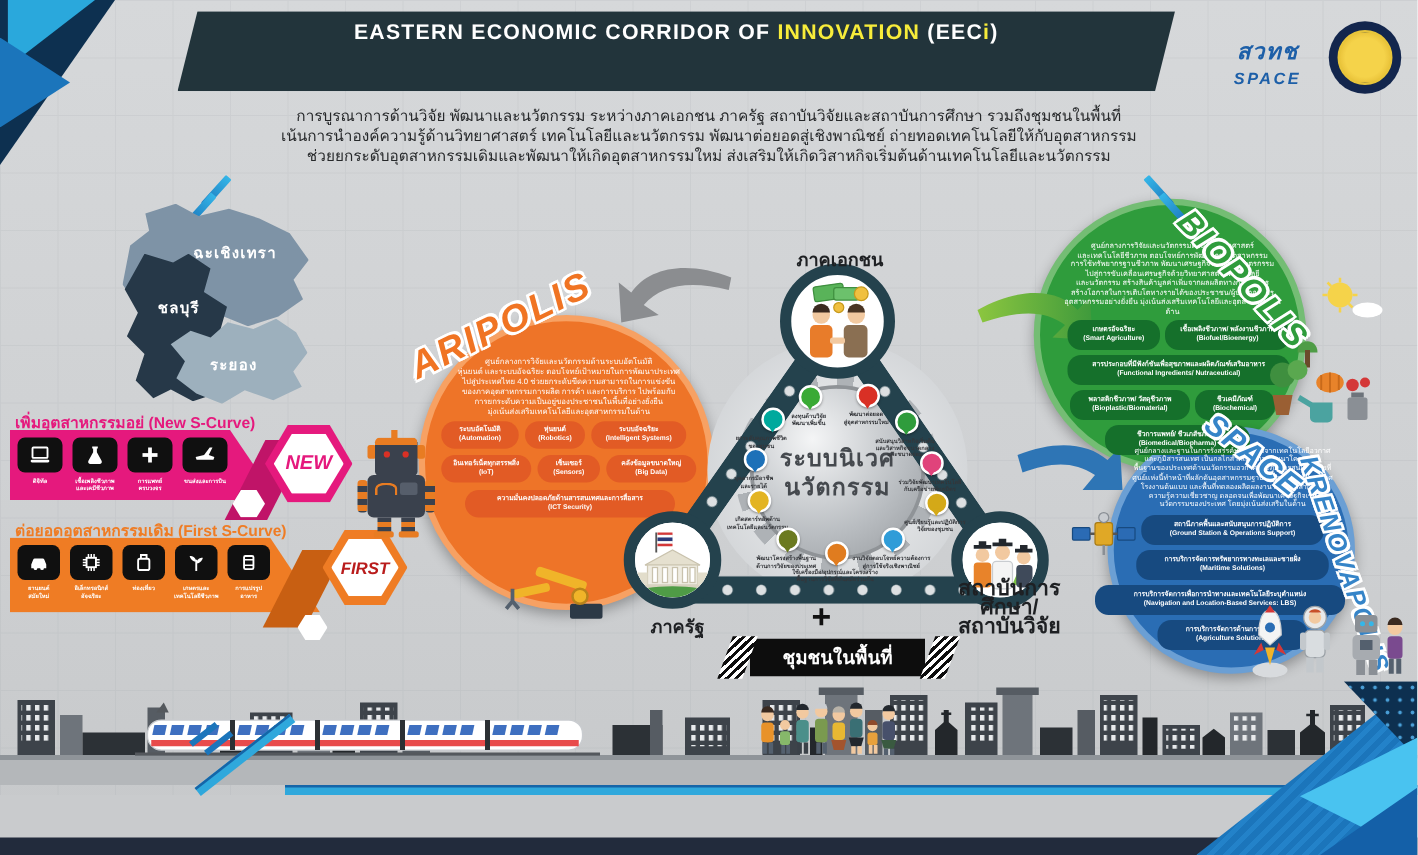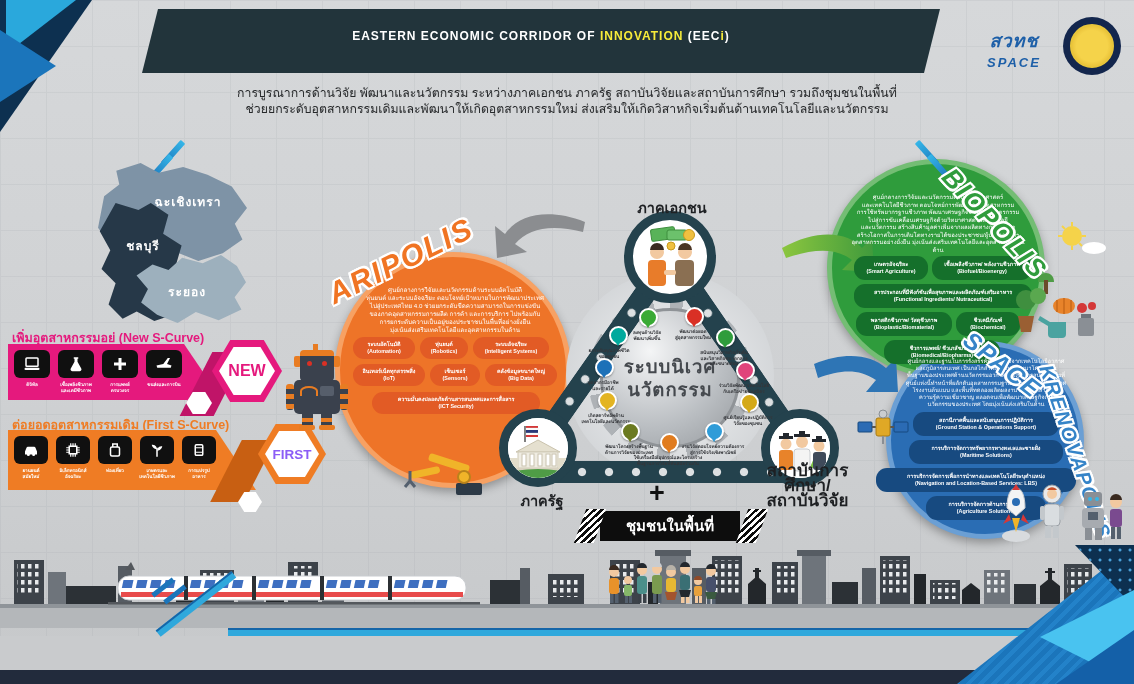--- a/index.html
+++ b/index.html
@@ -8,37 +8,37 @@
        font-family:"Liberation Sans",sans-serif;}
   .abs{position:absolute}
   .pre{white-space:pre-line}
   .circuit{inset:0;opacity:.14;
     background-image:linear-gradient(#9aa0a6 1px,transparent 1px),linear-gradient(90deg,#9aa0a6 1px,transparent 1px);
     background-size:46px 46px;z-index:1}
   
   .header{left:142px;top:9px;width:798px;height:64px;background:#22343b;color:#fff;z-index:9;
     clip-path:polygon(16px 0,100% 0,calc(100% - 16px) 100%,0 100%);text-align:center}
   .title-th{font-size:21px;font-weight:bold;margin-top:7px;letter-spacing:.5px}
-  .title-en{font-size:12px;font-weight:bold;margin-top:20px;letter-spacing:1px}
+  .title-en{font-size:17px;font-weight:bold;margin-top:7px;letter-spacing:1px}
   .yellow{color:#f7ec3a}
   
   .intro{left:210px;top:86px;width:714px;z-index:3;color:#26282a;font-size:12.3px;line-height:15.8px;text-align:center}
   .slash{width:30px;height:6px;background:linear-gradient(90deg,#1b75bb,#35b6e8);transform:rotate(-48deg);border-radius:1px}
   
   .prov{z-index:3;filter:drop-shadow(2px 3px 2px rgba(0,0,0,.25))}
   .provlab{z-index:4;color:#fff;font-weight:bold;font-size:12px;text-align:center;letter-spacing:1px}
   
   .sc-title{z-index:4;font-size:12.5px;font-weight:bold}
   .ribbon{z-index:3}
   .iconbox{position:absolute;background:#101010;border-radius:6px;z-index:4;display:flex;align-items:center;justify-content:center}
   .iconlab{position:absolute;z-index:4;color:#fff;font-size:4.6px;line-height:5.6px;text-align:center;font-weight:bold}
   .hexo{position:absolute;clip-path:polygon(26% 0,74% 0,100% 50%,74% 100%,26% 100%,0 50%);z-index:4}
   .hexin{position:absolute;left:7px;top:7px;right:7px;bottom:7px;background:#fff;
     clip-path:polygon(26% 0,74% 0,100% 50%,74% 100%,26% 100%,0 50%);
-    display:flex;align-items:center;justify-content:center;font-weight:bold;}
+    display:flex;align-items:center;justify-content:center;font-weight:bold;font-style:italic}
   
   .polis{border-radius:50%;z-index:2;box-shadow:0 4px 10px rgba(0,0,0,.3)}
   .polis-desc{position:absolute;color:#fff;text-align:center;z-index:3}
   .pill{position:absolute;border-radius:11px;color:#fff;text-align:center;z-index:3;
     font-size:5.4px;line-height:6.6px;font-weight:bold;display:flex;align-items:center;justify-content:center;white-space:pre-line;padding:1px 2px;box-sizing:border-box}
   .arcname{position:absolute;font-weight:bold;font-style:italic;letter-spacing:2px;z-index:4;
     text-shadow:-2px -2px 0 #fff,2px -2px 0 #fff,-2px 2px 0 #fff,2px 2px 0 #fff,0 -2px 0 #fff,0 2px 0 #fff,-2px 0 0 #fff,2px 0 0 #fff}
   
   .band{position:absolute;height:22px;background:#24424d;z-index:4;border-radius:3px;
     background-image:radial-gradient(circle at 13px 11px,#dde0e2 0 3.6px,rgba(0,0,0,0) 4.6px);
@@ -84,20 +84,21 @@
 <div class="abs" style="left:972px;top:26px;width:84px;z-index:9;text-align:center;color:#1d5fa8;font-style:italic;font-weight:bold">
   <div style="font-size:18px;letter-spacing:1px">สวทช</div>
   <div style="font-size:13px;letter-spacing:2px">SPACE</div>
 </div>
 <div class="abs" style="left:1063px;top:17px;width:58px;height:58px;border-radius:50%;background:#13264d;z-index:9;display:flex;align-items:center;justify-content:center">
   <div style="width:40px;height:40px;border-radius:50%;background:radial-gradient(circle,#f5d34a 55%,#d9ab23);border:2px solid #e8c53a"></div>
 </div>
 
 <div class="abs intro">
   <div>การบูรณาการด้านวิจัย พัฒนาและนวัตกรรม ระหว่างภาคเอกชน ภาครัฐ สถาบันวิจัยและสถาบันการศึกษา รวมถึงชุมชนในพื้นที่</div>
+  <div>เน้นการนำองค์ความรู้ด้านวิทยาศาสตร์ เทคโนโลยีและนวัตกรรม พัฒนาต่อยอดสู่เชิงพาณิชย์ ถ่ายทอดเทคโนโลยีให้กับอุตสาหกรรม</div>
   <div>ช่วยยกระดับอุตสาหกรรมเดิมและพัฒนาให้เกิดอุตสาหกรรมใหม่ ส่งเสริมให้เกิดวิสาหกิจเริ่มต้นด้านเทคโนโลยีและนวัตกรรม</div>
 </div>
 <div class="abs" style="left:140px;top:146px;z-index:3">
   <div class="slash" style="margin:4px 0 8px 18px"></div>
   <div class="slash" style="margin-left:6px"></div>
 </div>
 <div class="abs" style="left:912px;top:146px;z-index:3;transform:scaleX(-1)">
   <div class="slash" style="margin:4px 0 8px 18px"></div>
   <div class="slash" style="margin-left:6px"></div>
 </div>
@@ -184,21 +185,21 @@
 <div class="iconlab pre" style="left:10px;top:468px;width:42px">ยานยนต์
 สมัยใหม่</div>
 <div class="iconlab pre" style="left:52px;top:468px;width:42px">อิเล็กทรอนิกส์
 อัจฉริยะ</div>
 <div class="iconlab pre" style="left:94px;top:468px;width:42px">ท่องเที่ยว</div>
 <div class="iconlab pre" style="left:136px;top:468px;width:42px">เกษตรและ
 เทคโนโลยีชีวภาพ</div>
 <div class="iconlab pre" style="left:178px;top:468px;width:42px">การแปรรูป
 อาหาร</div>
 <div class="hexo" style="left:258px;top:424px;width:68px;height:60px;background:#ef7c24">
-  <div class="hexin" style="color:#8b5cf6;font-size:13.5px">FIRST</div>
+  <div class="hexin" style="color:#b91c1c;font-size:13.5px">FIRST</div>
 </div>
 <div class="hexo" style="left:238px;top:492px;width:24px;height:20px;background:#fff"></div>
 
 <div class="abs" style="left:286px;top:344px;width:62px;height:86px;z-index:4">
   <div style="position:absolute;left:27px;top:0;width:5px;height:8px;background:#e87c22"></div>
   <div style="position:absolute;left:8px;top:12px;width:7px;height:11px;background:#e87c22;border-radius:2px"></div>
   <div style="position:absolute;left:47px;top:12px;width:7px;height:11px;background:#e87c22;border-radius:2px"></div>
   <div style="position:absolute;left:14px;top:6px;width:34px;height:25px;background:#3a414d;border-radius:4px;border-top:6px solid #e87c22"></div>
   <div style="position:absolute;left:21px;top:17px;width:5px;height:5px;background:#d93025;border-radius:50%"></div>
   <div style="position:absolute;left:36px;top:17px;width:5px;height:5px;background:#d93025;border-radius:50%"></div>

